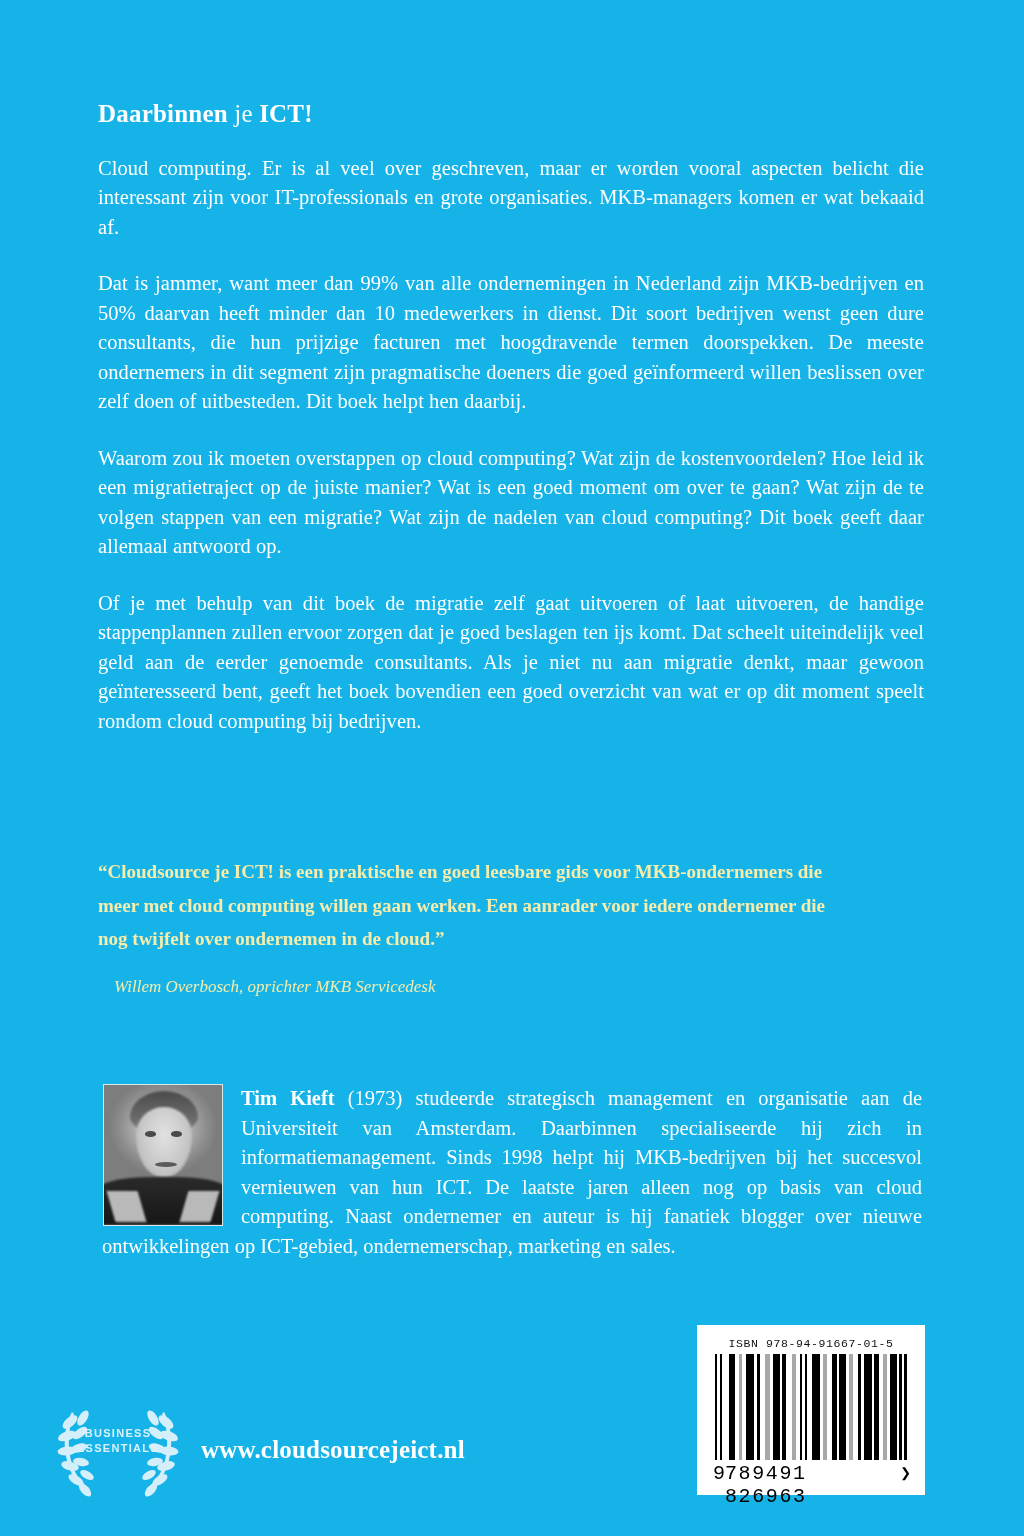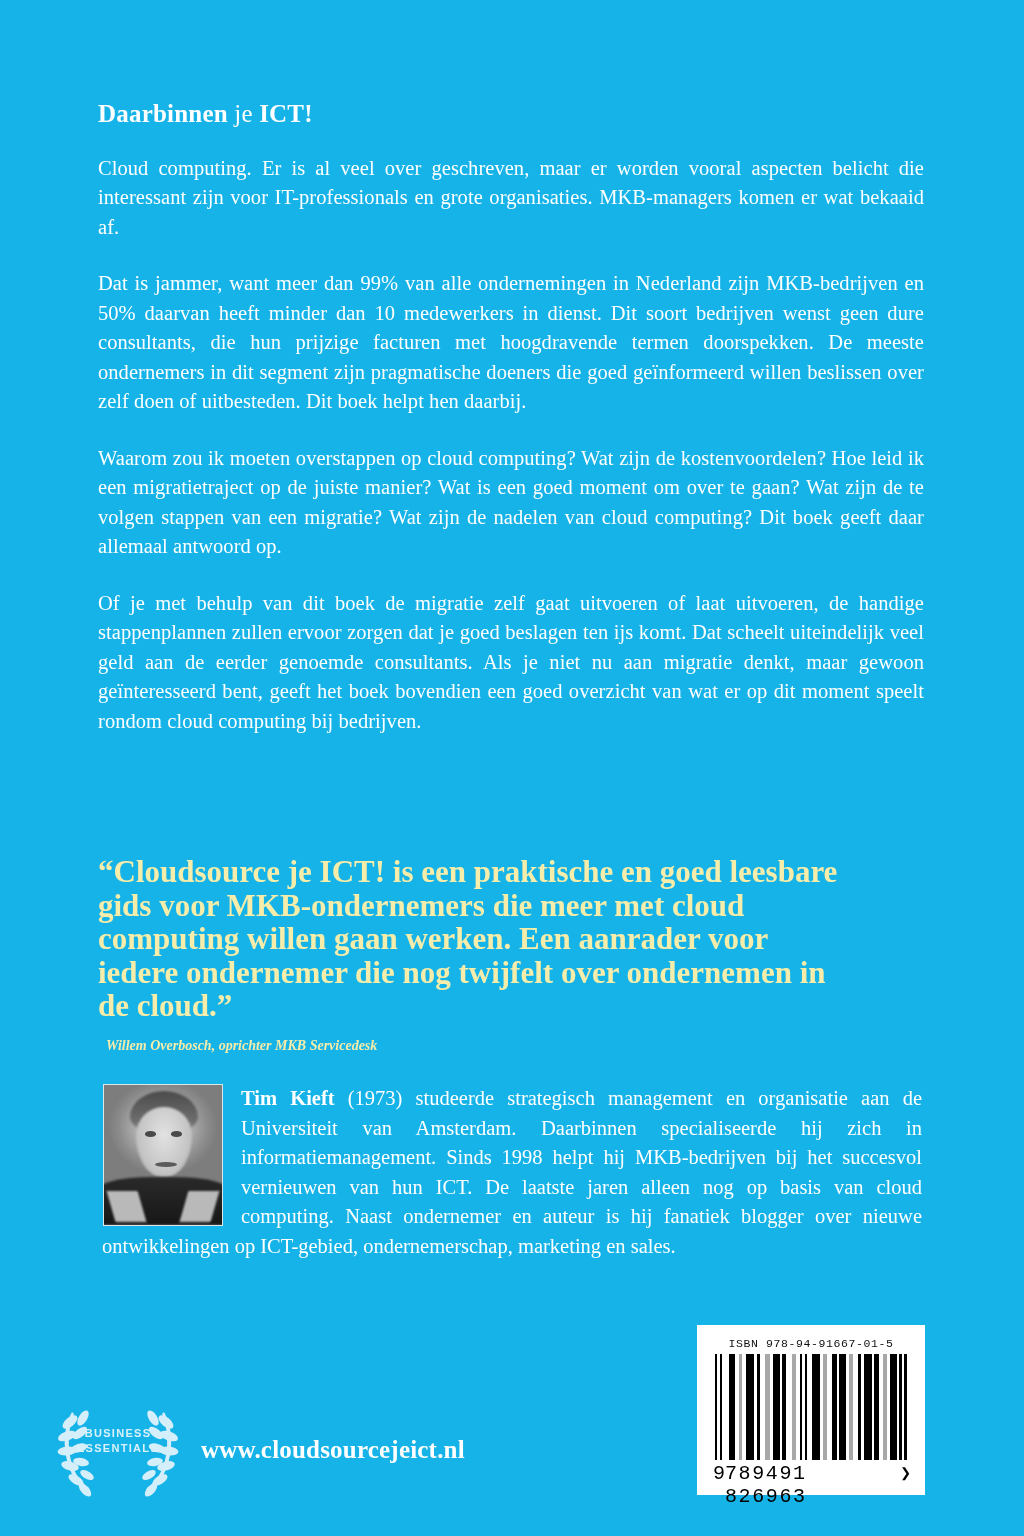--- a/index.html
+++ b/index.html
@@ -52,32 +52,32 @@
   .para:last-child { margin-bottom: 0; }
 
   .quote-block {
     position: absolute;
     left: 98px;
     top: 855px;
     width: 740px;
   }
   .quote-text {
     color: #f6edaa;
-    font-size: 31px;
+    font-size: 19px;
     line-height: 33.5px;
     font-weight: bold;
     margin: 0;
   }
   .quote-attrib {
     color: #f6edaa;
-    font-size: 14px;
+    font-size: 17px;
     line-height: 30px;
-    font-weight: bold;
+    font-weight: normal;
     font-style: italic;
-    margin: 8px;
+    margin: 16px;
   }
 
   .bio {
     position: absolute;
     left: 98px;
     top: 1080px;
     width: 828px;
   }
   .bio-photo {
     float: left;

